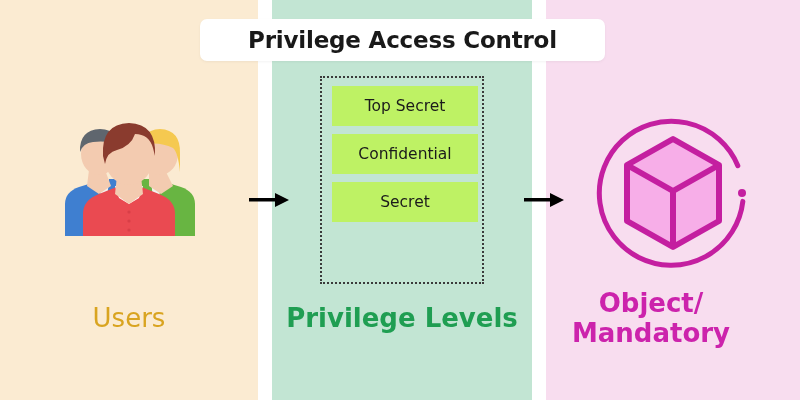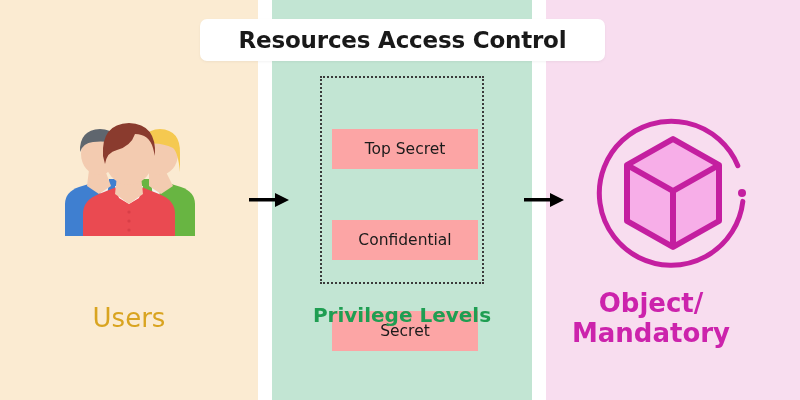--- a/index.html
+++ b/index.html
@@ -94,36 +94,35 @@
     left: 332px;
     top: 86px;
     width: 146px;
     display: flex;
     flex-direction: column;
     gap: 8px;
   }
   .privilege-level {
     width: 146px;
     height: 40px;
-    background: #fca5a5;
+    background: #bef264;
     display: flex;
     align-items: center;
     justify-content: center;
     font-size: 15.5px;
     font-weight: normal;
     color: #1b1b1b;
-    margin-top: 43px;
   }
   #privilege-label {
     position: absolute;
     left: 272px;
     top: 303px;
     width: 260px;
     text-align: center;
-    font-size: 20px;
+    font-size: 26px;
     font-weight: bold;
     color: #1f9e52;
   }
 
   
   #object-icon {
     position: absolute;
     left: 593px;
     top: 113px;
     width: 160px;
@@ -145,21 +144,21 @@
 </head>
 <body>
 
 <div id="canvas">
 
   <div class="panel" id="panel-users"></div>
   <div class="panel" id="panel-privilege"></div>
   <div class="panel" id="panel-object"></div>
 
   <div id="title-banner">
-    <span id="title-text">Resources Access Control</span>
+    <span id="title-text">Privilege Access Control</span>
   </div>
 
   <div id="users-icon">
     <svg viewBox="0 0 172 128" width="172" height="128">
 
       <g>
         <path d="M22 128 L22 96 Q22 84 36 79 L62 71 L78 71 L78 128 Z" fill="#3f7fd0"></path>
         <path d="M56 71 L66 71 L64 92 L58 92 Z" fill="#f2f2ef"></path>
         <path d="M46 62 L62 62 L68 78 L56 86 L44 78 Z" fill="#f3cbb0"></path>
         <ellipse cx="56" cy="46" rx="18" ry="21" fill="#f3cbb0"></ellipse>

